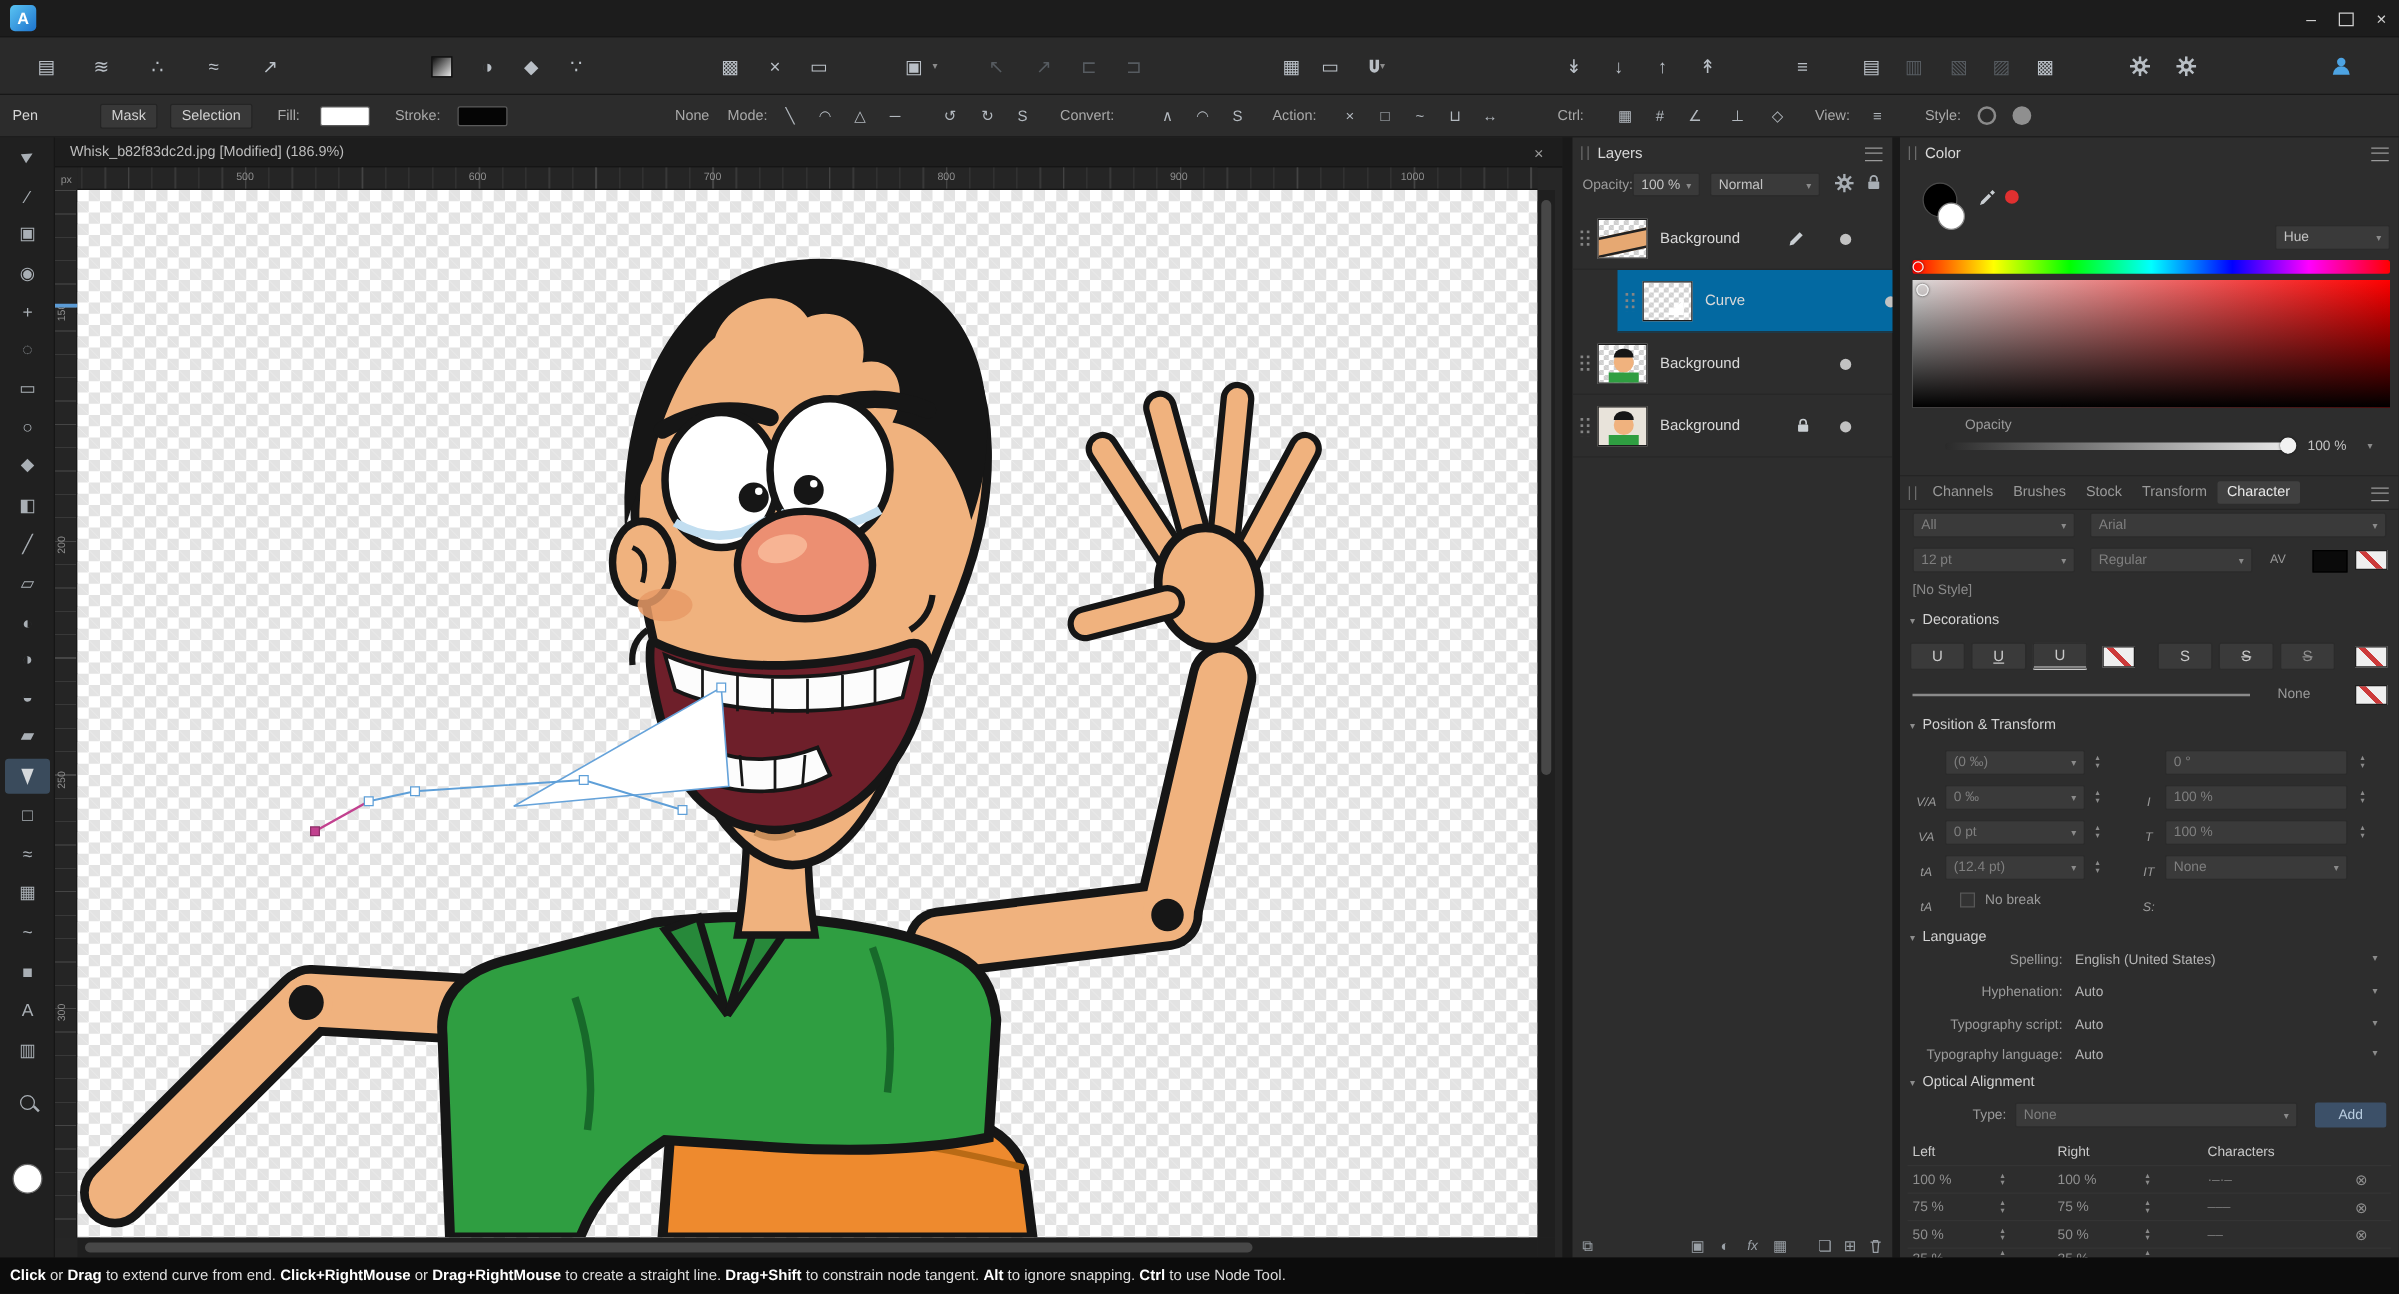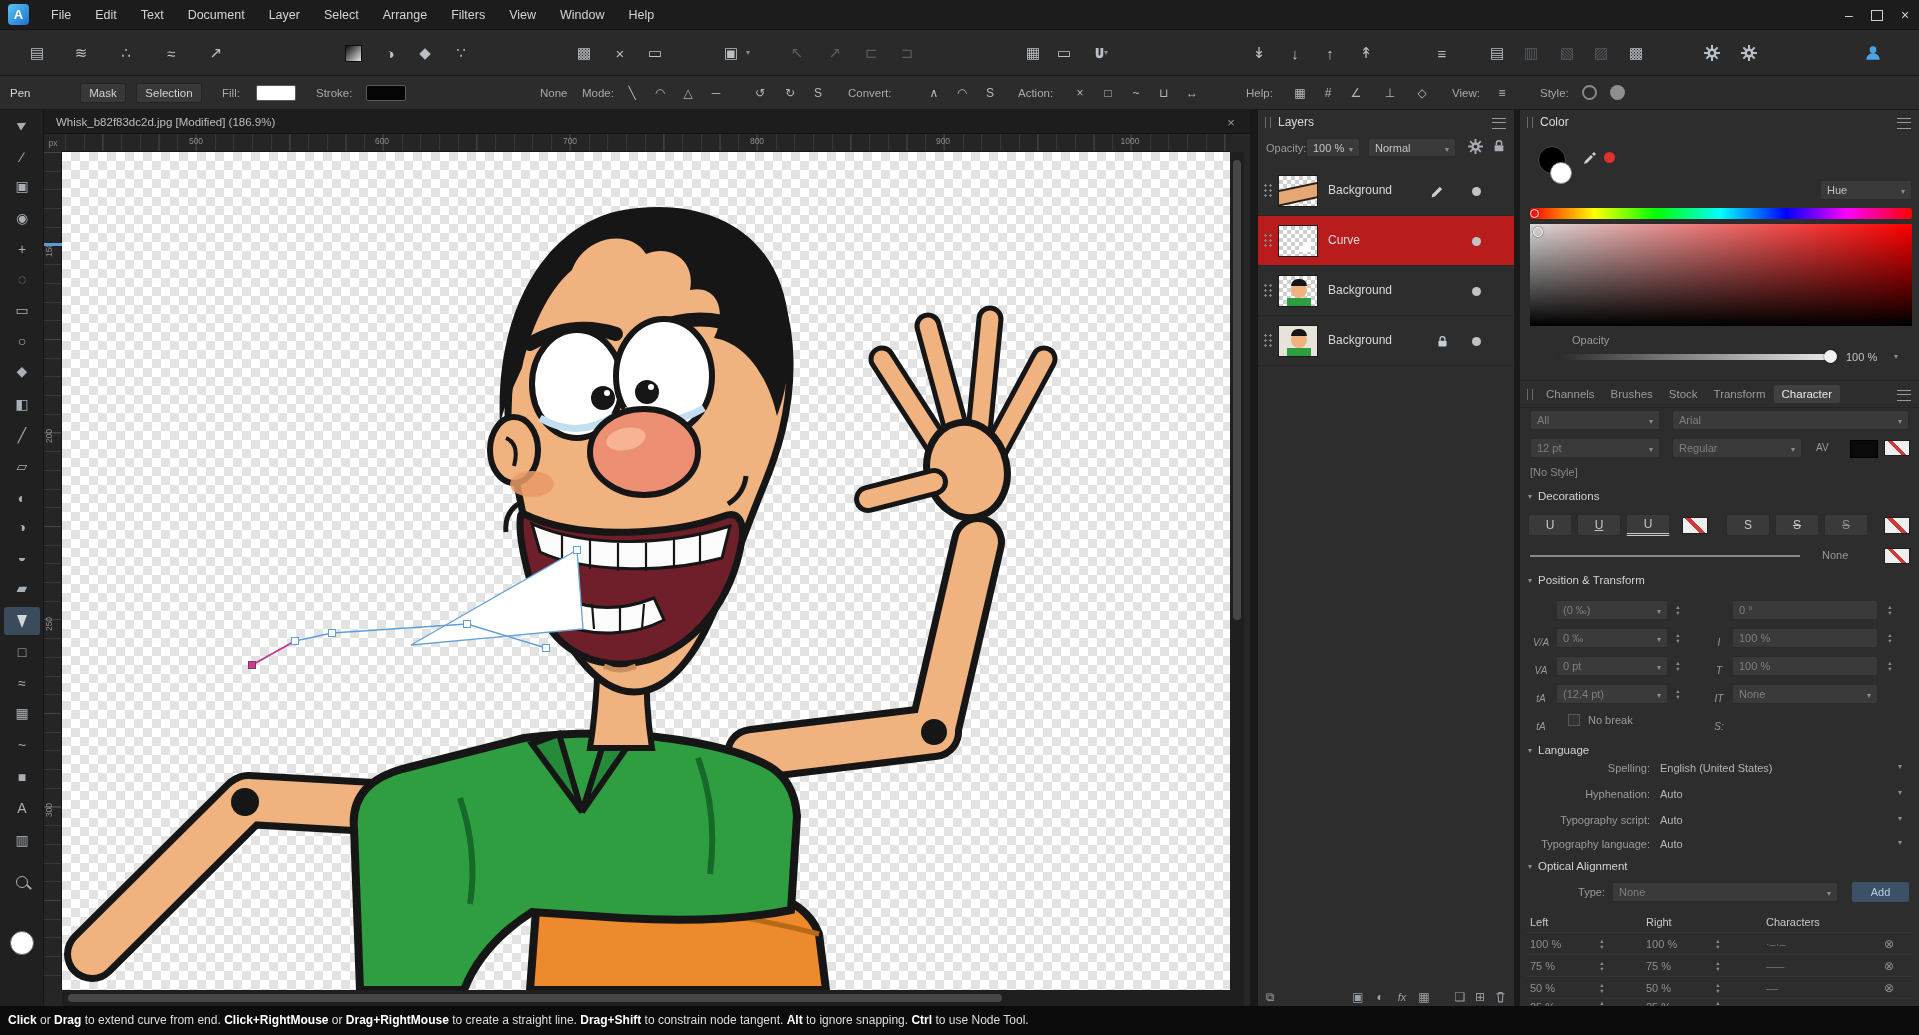--- a/index.html
+++ b/index.html
@@ -65,21 +65,21 @@
   .stepper{position:absolute;width:12px;display:flex;flex-direction:column;align-items:center;justify-content:center;color:#8a8a8a;font-size:6.5px;line-height:6.5px;}
   .stepper::before{content:"▴";}
   .stepper::after{content:"▾";}
   .lbl{position:absolute;color:#9b9b9b;font-size:11px;}
   .sect{position:absolute;color:#d2d2d2;font-size:11.5px;display:flex;align-items:center;gap:6px;}
   .sect::before{content:"▾";color:#8d8d8d;font-size:8px;}
   .swatchx{background:linear-gradient(45deg,transparent 43%,#cc3a3a 43%,#cc3a3a 57%,transparent 57%),#efefef;border:1px solid #1f1f1f;box-sizing:border-box;}
   
   #layerspanel{position:absolute;left:1258px;top:110px;width:256px;height:896px;background:#2d2d2d;}
   .lrow{position:absolute;left:0;width:256px;height:50px;border-bottom:1px solid #272727;box-sizing:border-box;}
-  .lrow.sel{background:#b91c1c;}
+  .lrow.sel{background:#0369a1;margin-left:36px;}
   .ldots{position:absolute;left:5px;top:17px;width:10px;height:16px;background-image:radial-gradient(#858585 1px,transparent 1.3px);background-size:5px 5px;}
   .lthumb{position:absolute;left:20px;top:9px;width:40px;height:32px;border:1px solid #1c1c1c;box-sizing:border-box;overflow:hidden;
     background-image:linear-gradient(45deg,#cfcfcf 25%,transparent 25%,transparent 75%,#cfcfcf 75%),linear-gradient(45deg,#cfcfcf 25%,transparent 25%,transparent 75%,#cfcfcf 75%);
     background-size:8px 8px;background-position:0 0,4px 4px;background-color:#fff;}
   .lname{position:absolute;left:70px;top:17px;color:#d9d9d9;font-size:12px;}
   .vdot{position:absolute;top:21px;width:9px;height:9px;border-radius:50%;background:#c2c2c2;}
   .bicon{position:absolute;top:878px;width:20px;height:18px;display:flex;align-items:center;justify-content:center;color:#9aa0a6;font-size:12px;}
   
   #rightpanel{position:absolute;left:1520px;top:110px;width:399px;height:896px;background:#2d2d2d;}
   .hue{position:absolute;left:10px;top:98px;width:382px;height:11px;border-radius:2px;
@@ -98,33 +98,20 @@
   #statusbar b{color:#fff;}
   .divider{position:absolute;top:110px;height:896px;background:#191919;}
 </style>
 </head>
 <body>
 
 <div id="root">
 
   <header id="menubar">
     <div class="logo">A</div>
-    <nav style="display:flex;margin-left:10px;">
-      <span class="menu-item">File</span>
-      <span class="menu-item">Edit</span>
-      <span class="menu-item">Text</span>
-      <span class="menu-item">Document</span>
-      <span class="menu-item">Layer</span>
-      <span class="menu-item">Select</span>
-      <span class="menu-item">Arrange</span>
-      <span class="menu-item">Filters</span>
-      <span class="menu-item">View</span>
-      <span class="menu-item">Window</span>
-      <span class="menu-item">Help</span>
-    </nav>
     <div class="wctl" style="left:1836px;">–</div>
     <div class="wctl" style="left:1864px;">
         <span class="maxbox"></span>
       </div>
     <div class="wctl" style="left:1892px;">×</div>
   </header>
 
   <div id="toolbar">
     <div class="tbtn" style="left:20px">
         <span>▤</span>
@@ -324,21 +311,21 @@
       </div>
     <div class="cicon" style="left:1124px">
         <span>~</span>
       </div>
     <div class="cicon" style="left:1152px">
         <span>⊔</span>
       </div>
     <div class="cicon" style="left:1180px">
         <span>↔</span>
       </div>
-    <span class="clbl" style="left:1246px">Help:</span>
+    <span class="clbl" style="left:1246px">Ctrl:</span>
     <div class="cicon" style="left:1288px">
         <span>▦</span>
       </div>
     <div class="cicon" style="left:1316px">
         <span>#</span>
       </div>
     <div class="cicon" style="left:1344px">
         <span>∠</span>
       </div>
     <div class="cicon" style="left:1378px">

